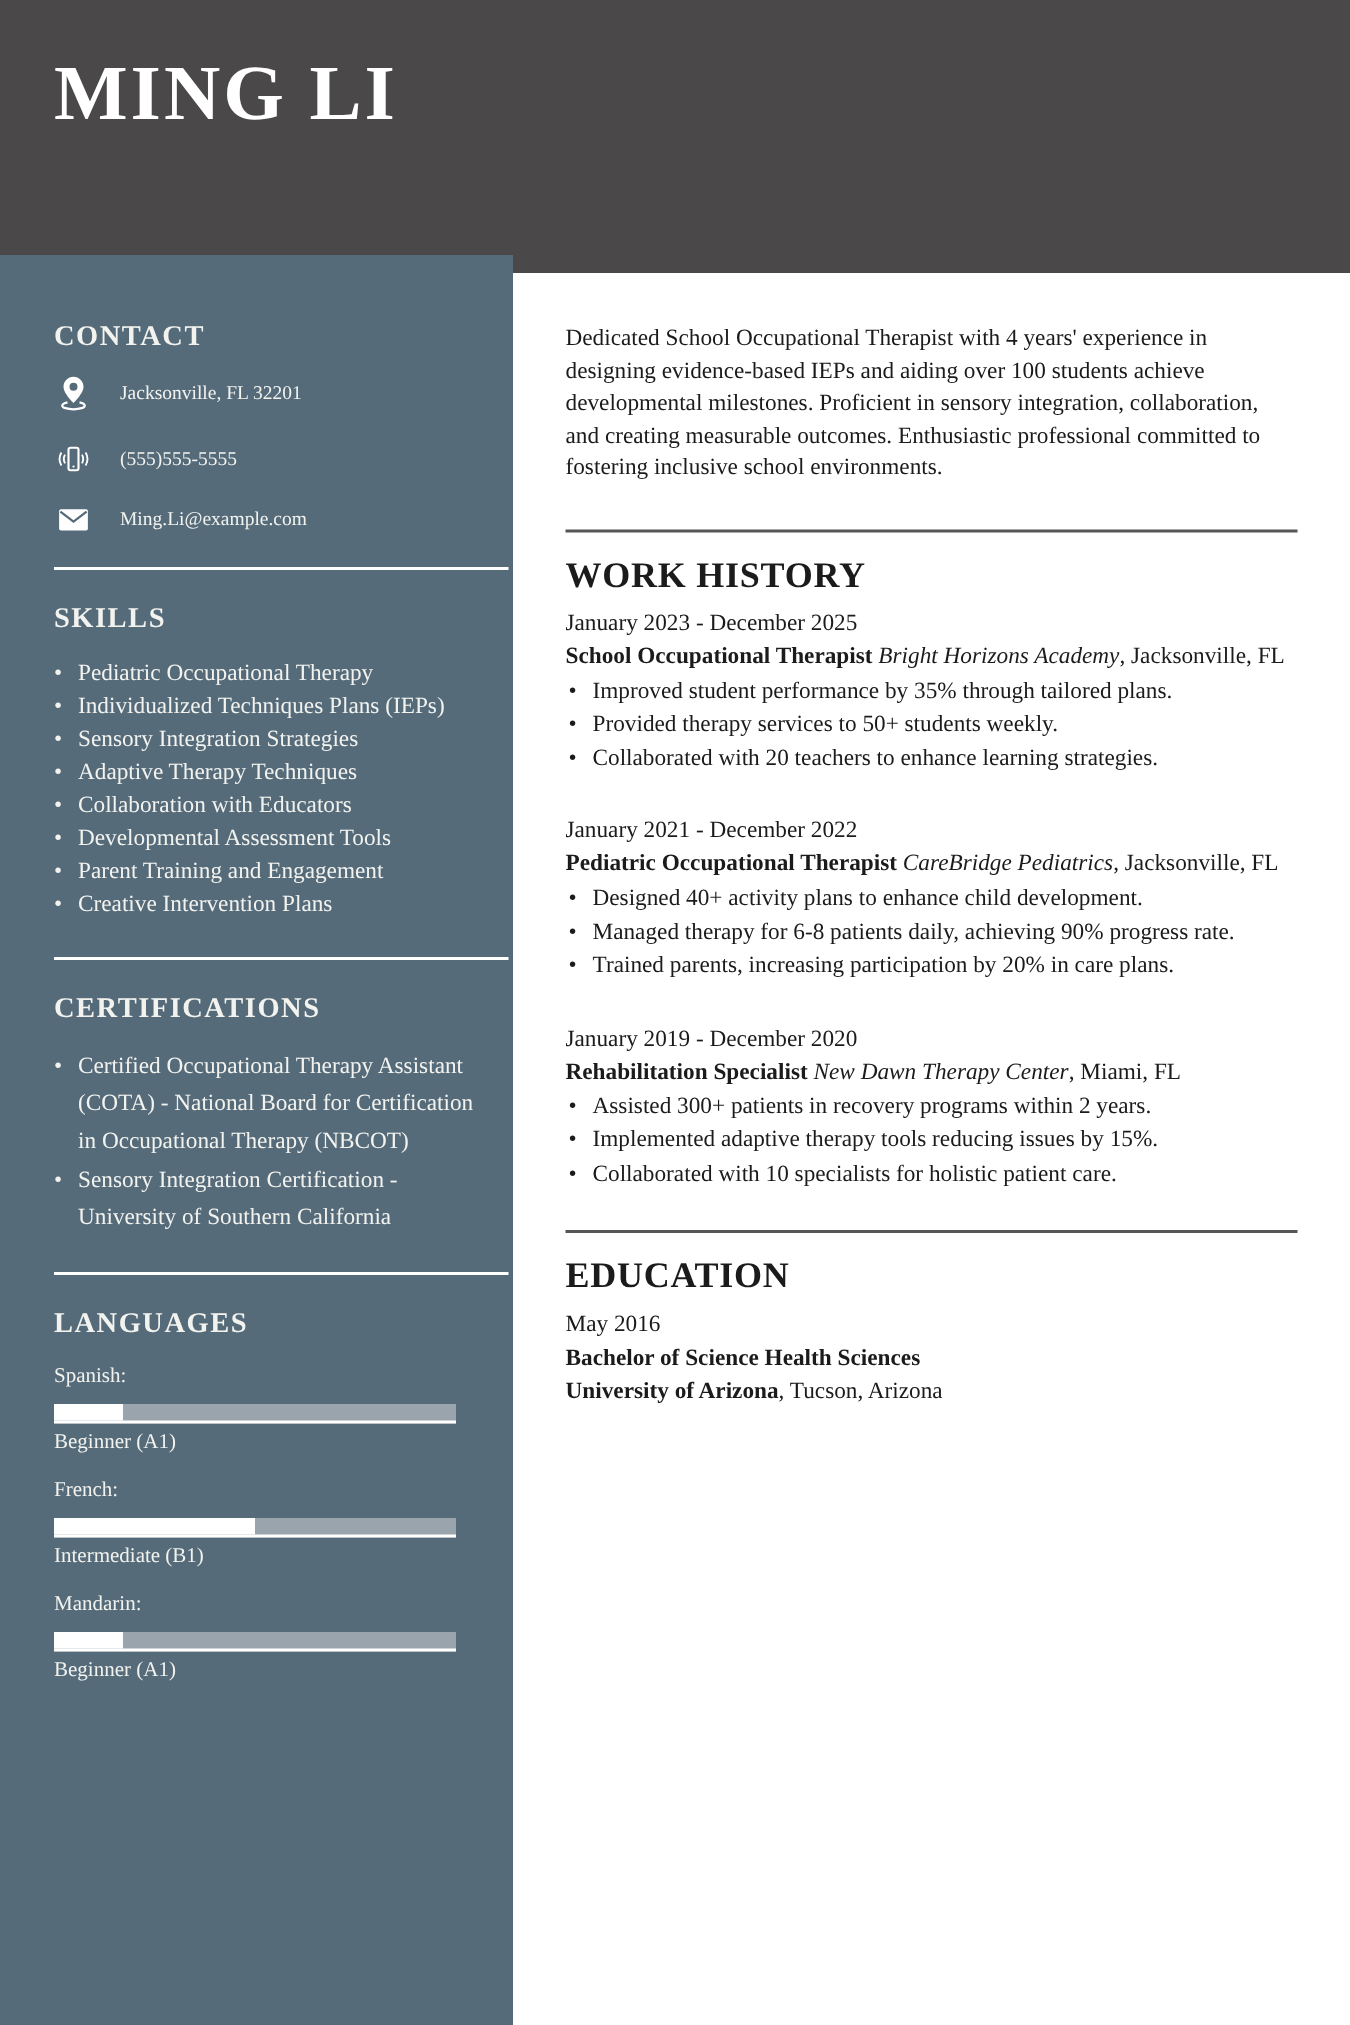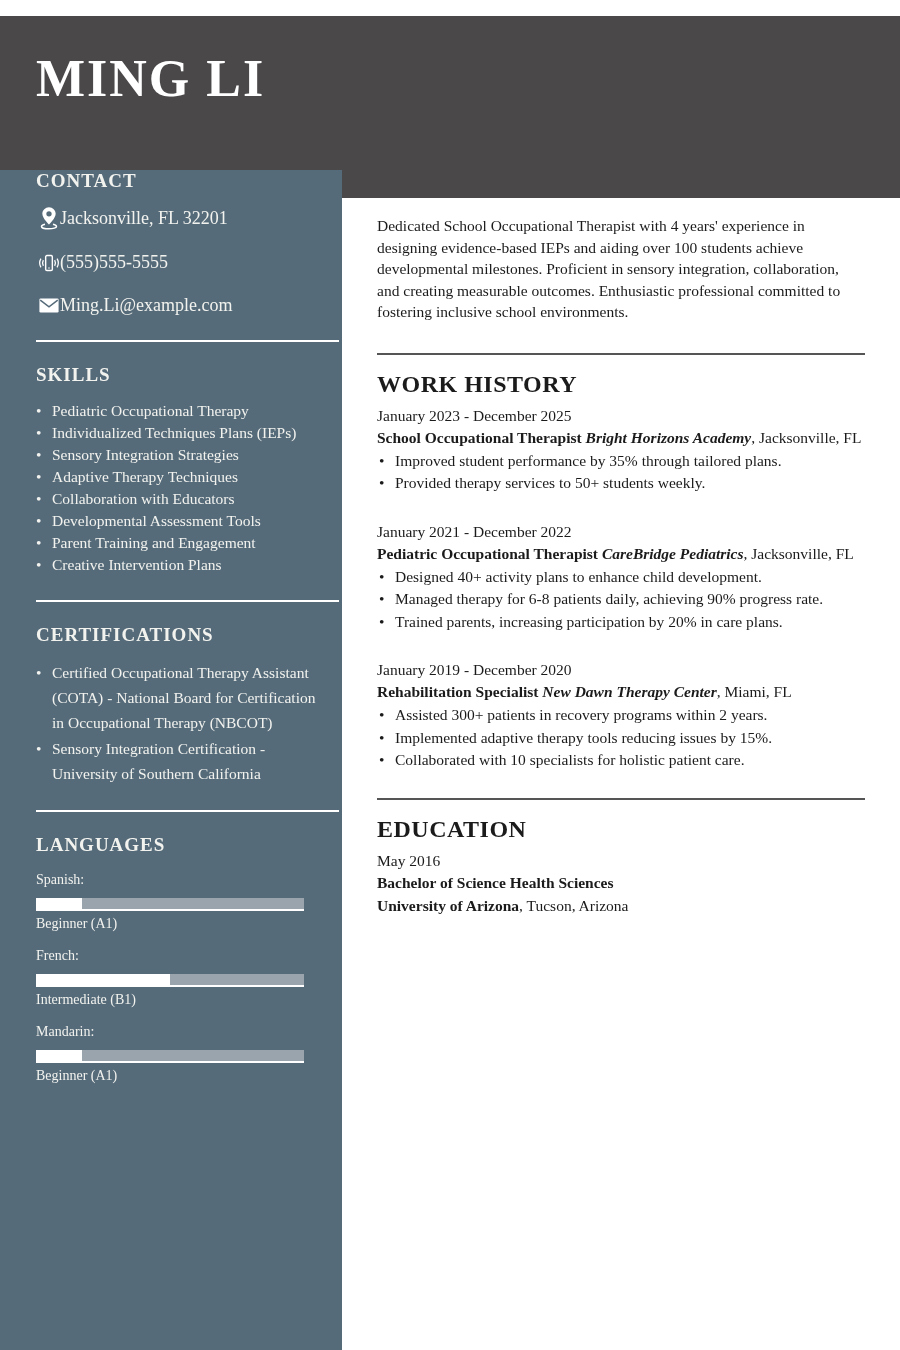--- a/index.html
+++ b/index.html
@@ -13,44 +13,44 @@
   }
   *{box-sizing:border-box;}
   html,body{margin:0;padding:0;background:#ffffff;}
   .page{
     position:relative;width:900px;height:1350px;background:#ffffff;
     font-family:"Liberation Serif","DejaVu Serif",serif;color:var(--main-text);
     overflow:hidden;
   }
   
   .header{
-    position:absolute;top:16px;left:0;width:900px;height:182px;
+    position:absolute;top:0;left:0;width:900px;height:182px;
     background:var(--header-bg);
   }
   .header h1{
     margin:0;padding:34px 0 0 36px;color:#ffffff;
     font-size:52px;font-weight:bold;letter-spacing:2px;line-height:1.1;
   }
   
   .sidebar{
     position:absolute;top:170px;left:0;width:342px;height:1180px;
     background:var(--sidebar-bg);color:var(--sidebar-text);
   }
   .sb-title{
     font-size:19px;font-weight:bold;letter-spacing:1px;
     margin:0 36px 14px 36px;
   }
   .sb-rule{
     height:2px;background:#ffffff;border:0;
     margin:24px 3px 22px 36px;
   }
-  .contact-section{}
+  .contact-section{padding-top:44px;}
   .contact-row{
-    display:flex;align-items:center;
-    margin:0 30px 22px 38px;font-size:18px;
+    display:flex;align-items:center;gap:20px;
+    margin:0 30px 22px 38px;font-size:13px;
   }
   .contact-row .cicon{flex:0 0 22px;display:flex;justify-content:center;}
   .sb-list{list-style:none;margin:0 26px 0 36px;padding:0;font-size:15.5px;}
   .sb-list li{
     padding-left:16px;position:relative;line-height:22px;
   }
   .certs li{line-height:25px;margin-bottom:1px;}
   .sb-list li::before{
     content:"\2022";position:absolute;left:0;top:0;
   }
@@ -72,21 +72,21 @@
     height:2px;background:var(--rule-dark);border:0;margin:30px 0 0 0;
   }
   .m-title{
     font-size:24px;font-weight:bold;letter-spacing:0.5px;
     margin:18px 0 10px 0;line-height:22px;
   }
   .job{margin-bottom:26px;}
   .job-dates{line-height:22px;}
   .job-head{line-height:22px;}
   .job-head .jt{font-weight:bold;}
-  .job-head .jc{font-weight:bold;font-style:italic;}
+  .job-head .jc{font-weight:normal;font-style:italic;}
   .m-bullets{list-style:none;margin:1px 0 0 0;padding:0;}
   .m-bullets li{
     position:relative;padding-left:18px;line-height:22.5px;
   }
   .m-bullets li::before{content:"\2022";position:absolute;left:2px;top:0;}
   .edu{margin-bottom:21px;}
   .edu div{line-height:22.5px;}
   .edu .deg,.edu .school{font-weight:bold;}
   .edu .school-line .loc{font-weight:normal;}
 </style>
@@ -221,20 +221,21 @@
 
       <div class="job">
         <div class="job-dates">January 2023 - December 2025</div>
         <div class="job-head"><span class="jt">School Occupational Therapist</span> <span class="jc">Bright Horizons Academy</span><span>, Jacksonville, FL</span></div>
         <ul class="m-bullets">
 
             <li>Improved student performance by 35% through tailored plans.</li>
 
             <li>Provided therapy services to 50+ students weekly.</li>
 
+            <li>Collaborated with 20 teachers to enhance learning strategies.</li>
 
         </ul>
       </div>
 
       <div class="job">
         <div class="job-dates">January 2021 - December 2022</div>
         <div class="job-head"><span class="jt">Pediatric Occupational Therapist</span> <span class="jc">CareBridge Pediatrics</span><span>, Jacksonville, FL</span></div>
         <ul class="m-bullets">
 
             <li>Designed 40+ activity plans to enhance child development.</li>

